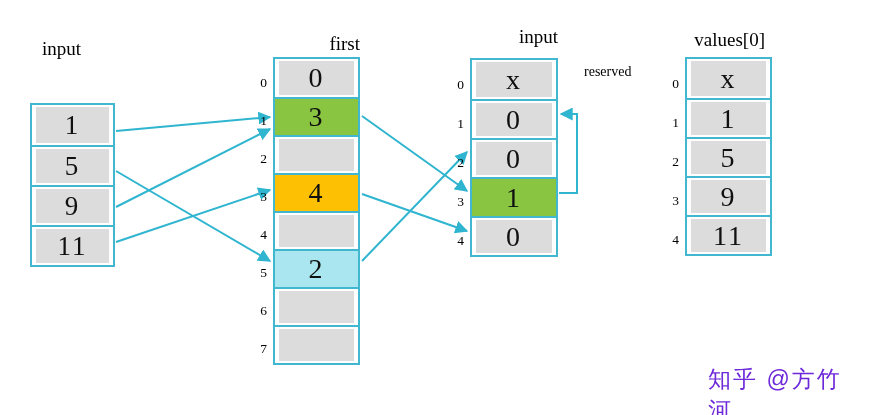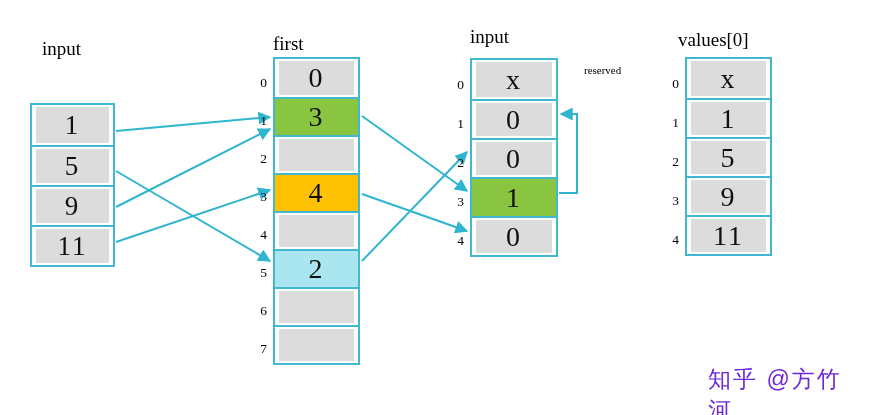--- a/index.html
+++ b/index.html
@@ -5,22 +5,22 @@
   :root{
     --border:#41b8cf;
     --arrow:#2fb5cf;
   }
   html,body{margin:0;padding:0;background:#fff;}
   .canvas{
     position:relative;width:842px;height:415px;background:#ffffff;
     font-family:"Liberation Serif", serif;overflow:hidden;
   }
   .title{position:absolute;font-size:19px;color:#000;}
-  .title.centered{text-align:left;}
-  .reserved{position:absolute;font-size:11px;color:#000;}
+  .title.centered{text-align:right;}
+  .reserved{position:absolute;font-size:14px;color:#000;}
   .col{position:absolute;border:2px solid var(--border);box-sizing:border-box;background:#fff;}
   .row{position:relative;display:flex;align-items:center;justify-content:center;box-sizing:border-box;}
   .row + .row{border-top:2px solid var(--border);}
   .h40{height:40px;}
   .h38{height:38px;}
   .h39{height:39px;}
   .fill{position:absolute;}
   .fill.inset{top:2px;bottom:2px;left:4px;right:4px;}
   .fill.full{top:0;bottom:0;left:0;right:0;}
   .val{position:relative;z-index:1;font-size:28px;color:#101010;letter-spacing:2px;line-height:1;}

